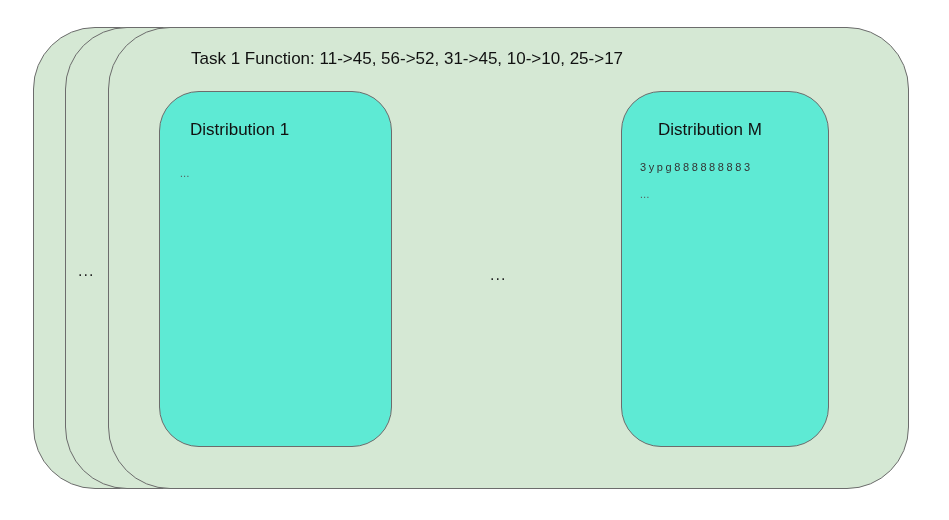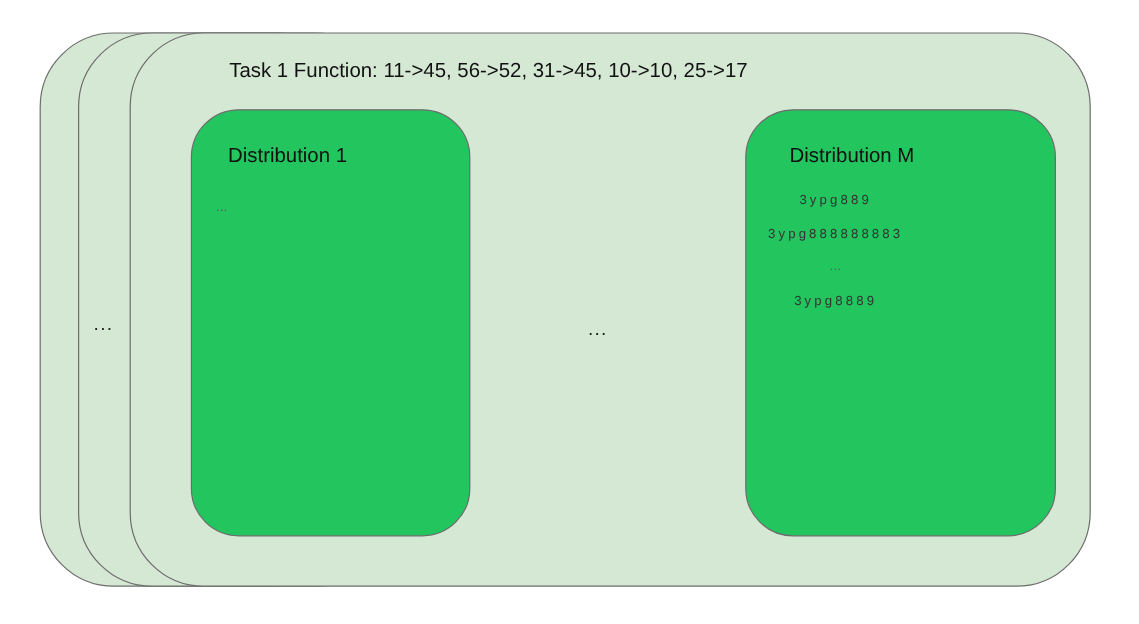--- a/index.html
+++ b/index.html
@@ -13,43 +13,42 @@
       position: relative;
       overflow: hidden;
       font-family: "Liberation Sans", sans-serif;
     }
     .task-card {
       position: absolute;
       background: #d5e8d4;
       border: 1.5px solid #6c6c6c;
       border-radius: 62px;
       box-sizing: border-box;
-      text-align: center;
     }
     .card-back-2 { left: 33px; top: 27px; width: 260px; height: 462px; }
     .card-back-1 { left: 65px; top: 27px; width: 260px; height: 462px; }
     .card-front  { left: 108px; top: 27px; width: 801px; height: 462px; }
 
     .task-title {
       position: absolute;
       left: 82px;
       top: 21px;
       font-size: 17px;
       color: #111111;
       white-space: nowrap;
     }
     .dist-card {
       position: absolute;
-      background: #22c55e;
+      background: #5eead4;
       border: 1.5px solid #6c6c6c;
       border-radius: 40px;
       box-sizing: border-box;
     }
     .dist-1 { left: 50px; top: 63px; width: 233px; height: 356px; }
-    .dist-m { left: 512px; top: 63px; width: 259px; height: 356px; padding-left: 28px; }
+    .dist-m { left: 512px; top: 63px; width: 208px; height: 356px; padding-left: 28px; }
 
     .dist-title {
       position: absolute;
       top: 28px;
       font-size: 17px;
       color: #111111;
       white-space: nowrap;
     }
     .dist-1 .dist-title { left: 30px; }
     .dist-m .dist-title { left: 36px; }
@@ -101,21 +100,19 @@
   <div class="dist-card dist-1">
     <div class="dist-title">Distribution 1</div>
     <ul class="dist-items">
       <li class="dist-item ellipsis">...</li>
     </ul>
   </div>
 
   <div class="dist-card dist-m">
     <div class="dist-title">Distribution M</div>
     <ul class="dist-items">
-      <li class="dist-item">3ypg889</li>
       <li class="dist-item">3ypg888888883</li>
       <li class="dist-item ellipsis">...</li>
-      <li class="dist-item">3ypg8889</li>
     </ul>
   </div>
 </div>
 
 <div class="ellipsis-mark center-dots">...</div>
 
 </body></html>

